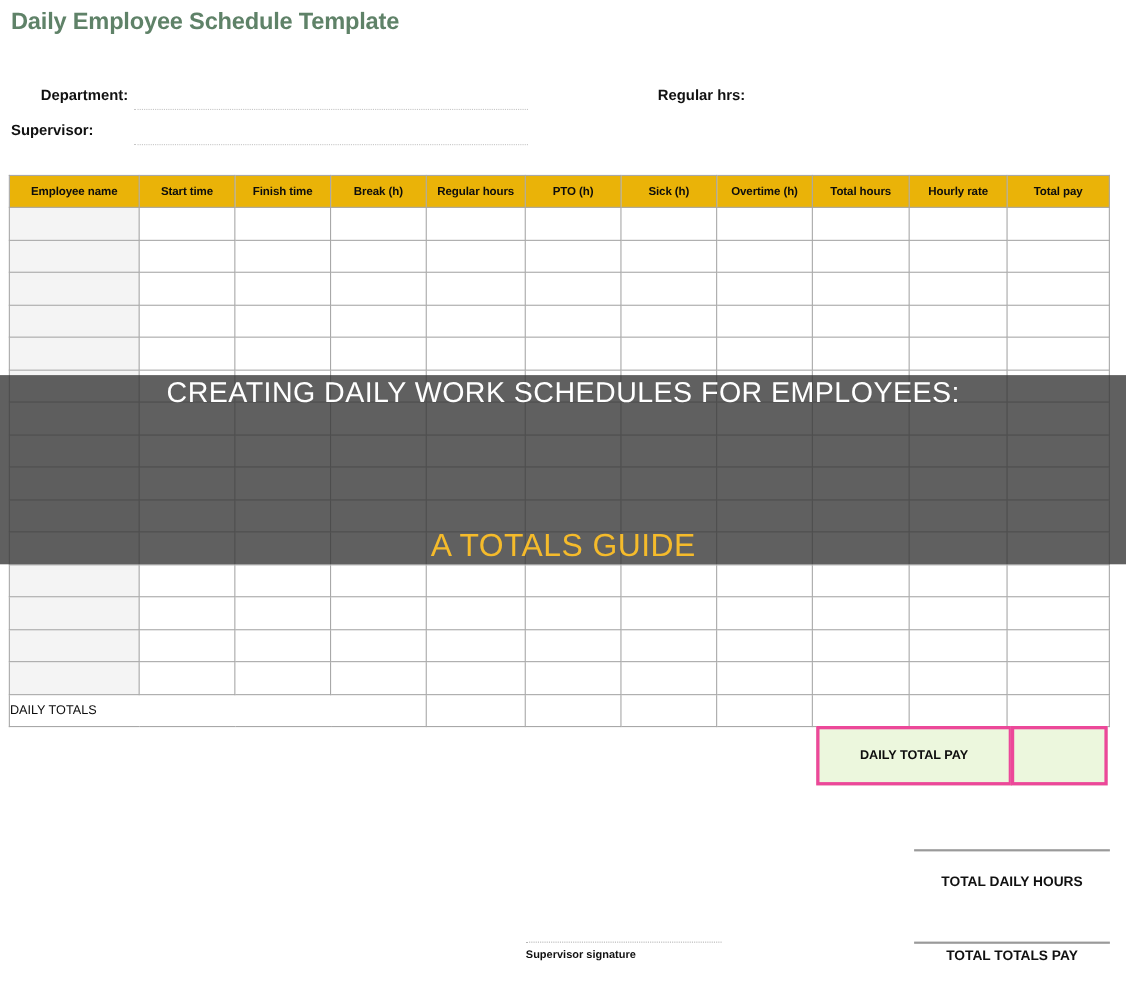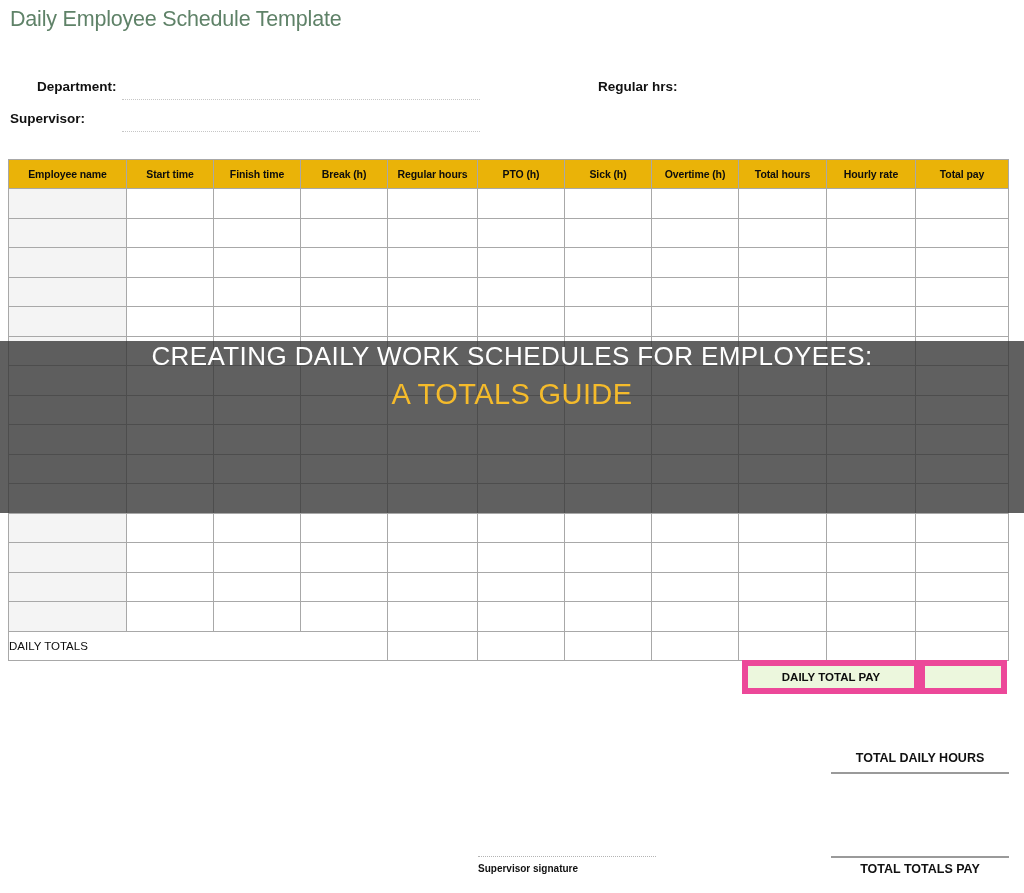--- a/index.html
+++ b/index.html
@@ -16,21 +16,21 @@
     height: 893px;
     background: #ffffff;
   }
 
   
   #doc-title {
     position: absolute;
     left: 10px;
     top: 7px;
     font-size: 21.5px;
-    font-weight: normal;
+    font-weight: bold;
     color: #5f8268;
     letter-spacing: -0.2px;
     white-space: nowrap;
   }
 
   
   .meta-label {
     position: absolute;
     font-size: 13.5px;
     font-weight: bold;
@@ -89,22 +89,22 @@
 
   
   #daily-total-pay-row {
     position: absolute;
     left: 742px;
     top: 660px;
     width: 266px;
     display: flex;
   }
   #daily-total-pay-row > div {
-    border: 6px solid #ec4899;
-    height: 34px;
+    border: 3px solid #ec4899;
+    height: 54px;
     background: #ecf7dd;
   }
   #dtp-label {
     width: 178px;
     font-size: 11.5px;
     font-weight: bold;
     color: #0d0d0d;
     display: flex;
     align-items: center;
     justify-content: center;
@@ -118,21 +118,21 @@
   #overlay-band {
     position: absolute;
     left: 0;
     top: 341px;
     width: 1024px;
     height: 172px;
     background: rgba(51,51,51,0.78);
     display: flex;
     flex-direction: column;
     align-items: center;
-    justify-content: flex-start;
+    justify-content: space-between;
     gap: 6px;
   }
   #overlay-line1 {
     font-size: 26px;
     color: #ffffff;
     letter-spacing: 0.4px;
     font-weight: normal;
     text-align: center;
   }
   #overlay-line2 {
@@ -163,21 +163,21 @@
   }
   .footer-caption {
     position: absolute;
     font-size: 12.5px;
     font-weight: bold;
     color: #111111;
     white-space: nowrap;
     text-align: center;
   }
   #tdh-rule    { left: 831px; top: 772px; width: 178px; }
-  #tdh-caption { left: 831px; top: 751px; width: 178px; }
+  #tdh-caption { left: 831px; top: 794px; width: 178px; }
   #tdp-rule    { left: 831px; top: 856px; width: 178px; }
   #tdp-caption { left: 831px; top: 862px; width: 178px; }
   #sig-dotrule { left: 478px; top: 856px; width: 178px; }
   #sig-label   { left: 478px; top: 863px; }
 </style>
 </head>
 <body>
 
 <div id="page">
 

